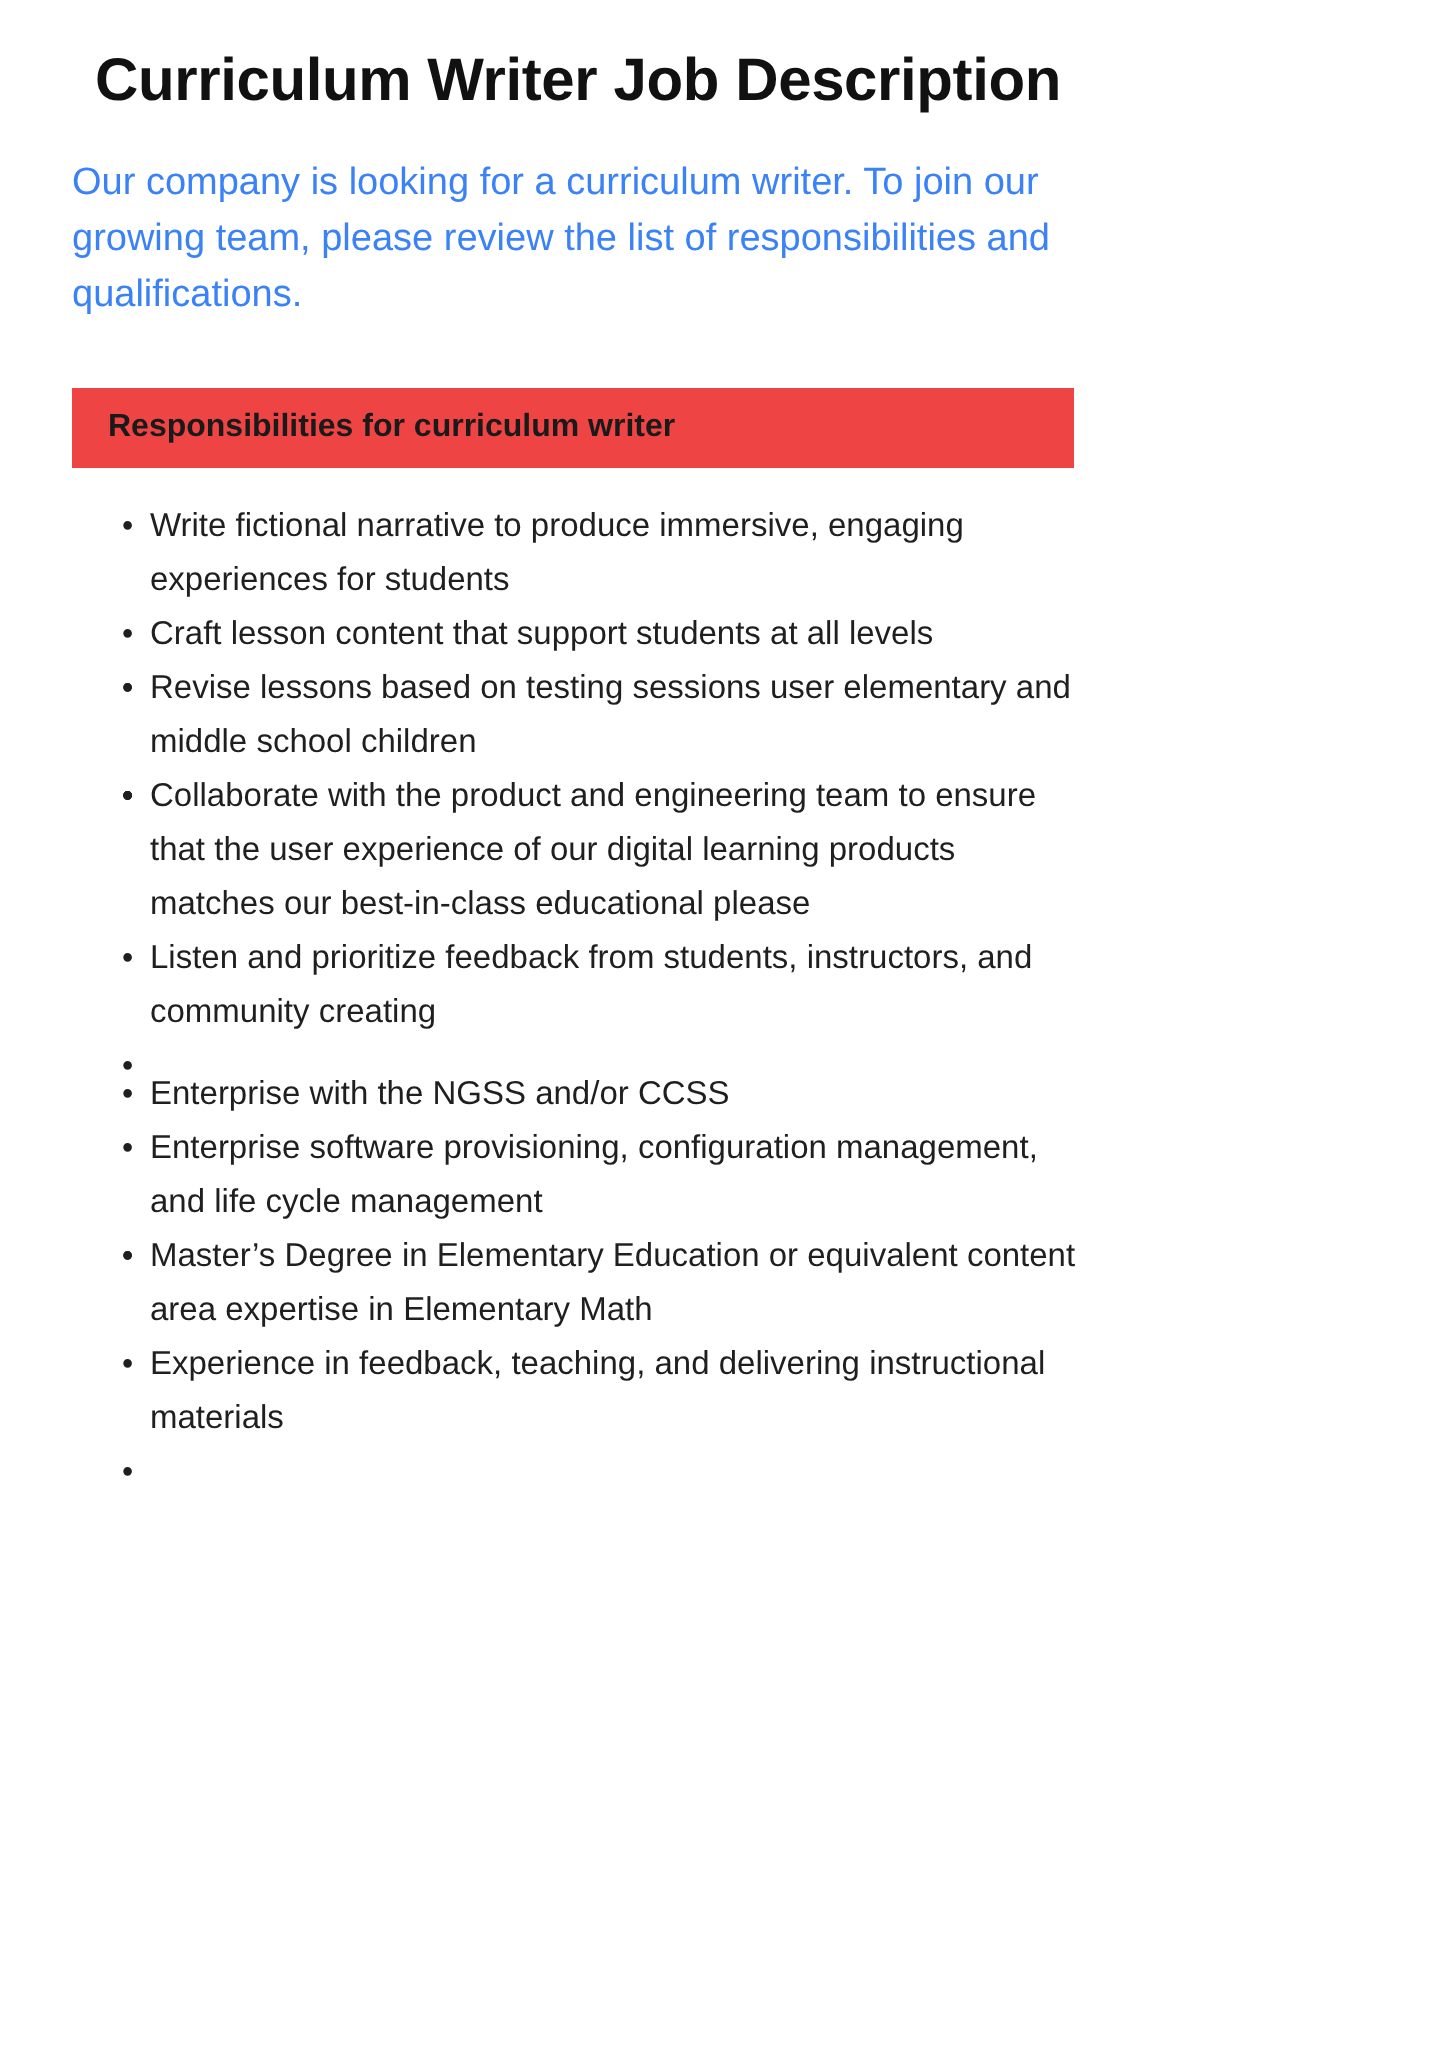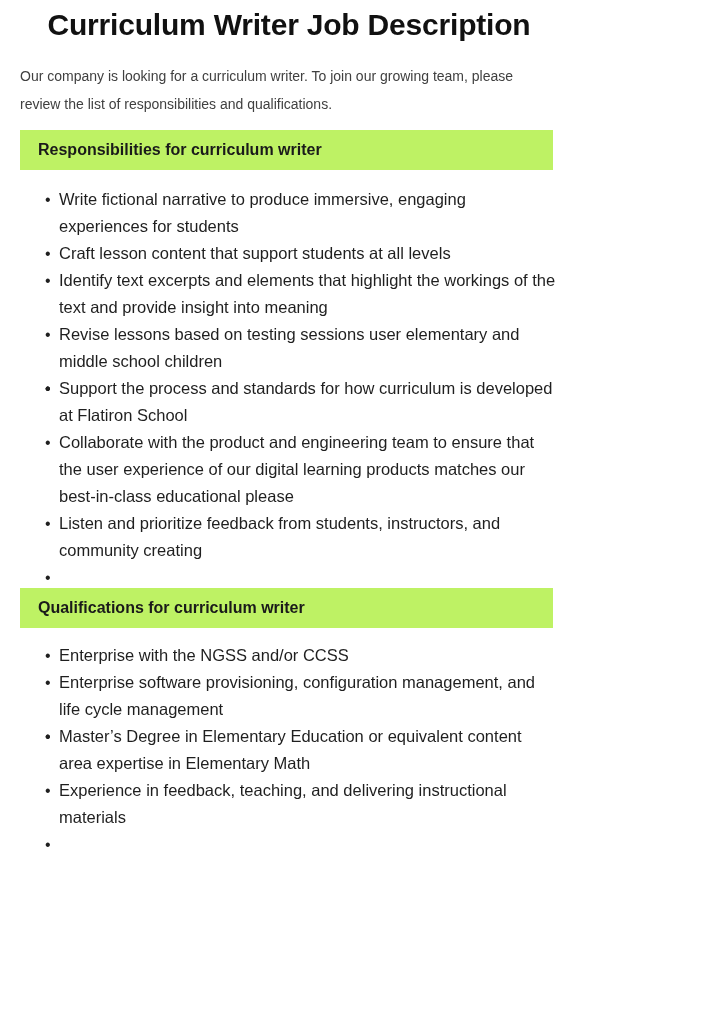--- a/index.html
+++ b/index.html
@@ -11,45 +11,45 @@
     width: 720px;
     min-height: 1030px;
     font-family: "Liberation Sans", sans-serif;
     color: #1a1a1a;
     -webkit-font-smoothing: antialiased;
   }
 
   .page {
     width: 578px;
     box-sizing: border-box;
-    padding: 0;
+    padding: 16px;
   }
 
   .doc-title {
     font-size: 30px;
     font-weight: bold;
     text-align: center;
     letter-spacing: -0.2px;
     margin: 0;
     padding: 6px 20px 0 20px;
     line-height: 38px;
     color: #111111;
   }
 
   .intro {
     margin: 0;
     padding: 18px 22px 0 20px;
-    font-size: 14px;
+    font-size: 19px;
     line-height: 28px;
-    color: #404040;
+    color: #3b82f6;
   }
 
   .section-bar {
-    background: #bef264;
-    margin: 12px 25px 0 20px;
+    background: #ef4444;
+    margin: 32px 25px 0 20px;
     padding: 10px 0 10px 18px;
     box-sizing: border-box;
   }
   .section-bar.qualifications-bar {
     margin-top: 24px;
   }
   .section-bar-title {
     font-size: 16px;
     font-weight: bold;
     color: #1a1a1a;
@@ -90,33 +90,30 @@
 
   <p class="intro">Our company is looking for a curriculum writer. To join our growing team, please review the list of responsibilities and qualifications.</p>
 
   <div class="section-bar responsibilities-bar">
     <div class="section-bar-title">Responsibilities for curriculum writer</div>
   </div>
 
   <ul class="bullet-list responsibilities-list">
       <li><span class="bullet-dot">•</span><span>Write fictional narrative to produce immersive, engaging experiences for students</span></li>
       <li><span class="bullet-dot">•</span><span>Craft lesson content that support students at all levels</span></li>
-      <li><span class="bullet-dot">•</span><span>Identify text excerpts and elements that highlight the workings of the text and provide insight into meaning</span></li>
+      <li><span class="bullet-dot">•</span></li>
       <li><span class="bullet-dot">•</span><span>Revise lessons based on testing sessions user elementary and middle school children</span></li>
       <li><span class="bullet-dot">•</span></li>
       <li><span class="bullet-dot">•</span></li>
-      <li><span class="bullet-dot">•</span><span>Support the process and standards for how curriculum is developed at Flatiron School</span></li>
+      <li><span class="bullet-dot">•</span></li>
       <li><span class="bullet-dot">•</span><span>Collaborate with the product and engineering team to ensure that the user experience of our digital learning products matches our best-in-class educational please</span></li>
       <li><span class="bullet-dot">•</span><span>Listen and prioritize feedback from students, instructors, and community creating</span></li>
       <li><span class="bullet-dot">•</span></li>
     </ul>
 
-  <div class="section-bar qualifications-bar">
-    <div class="section-bar-title">Qualifications for curriculum writer</div>
-  </div>
 
   <ul class="bullet-list qualifications-list">
       <li><span class="bullet-dot">•</span><span>Enterprise with the NGSS and/or CCSS</span></li>
       <li><span class="bullet-dot">•</span><span>Enterprise software provisioning, configuration management, and life cycle management</span></li>
       <li><span class="bullet-dot">•</span></li>
       <li><span class="bullet-dot">•</span><span>Master’s Degree in Elementary Education or equivalent content area expertise in Elementary Math</span></li>
       <li><span class="bullet-dot">•</span><span>Experience in feedback, teaching, and delivering instructional materials</span></li>
       <li><span class="bullet-dot">•</span></li>
     </ul>
 

